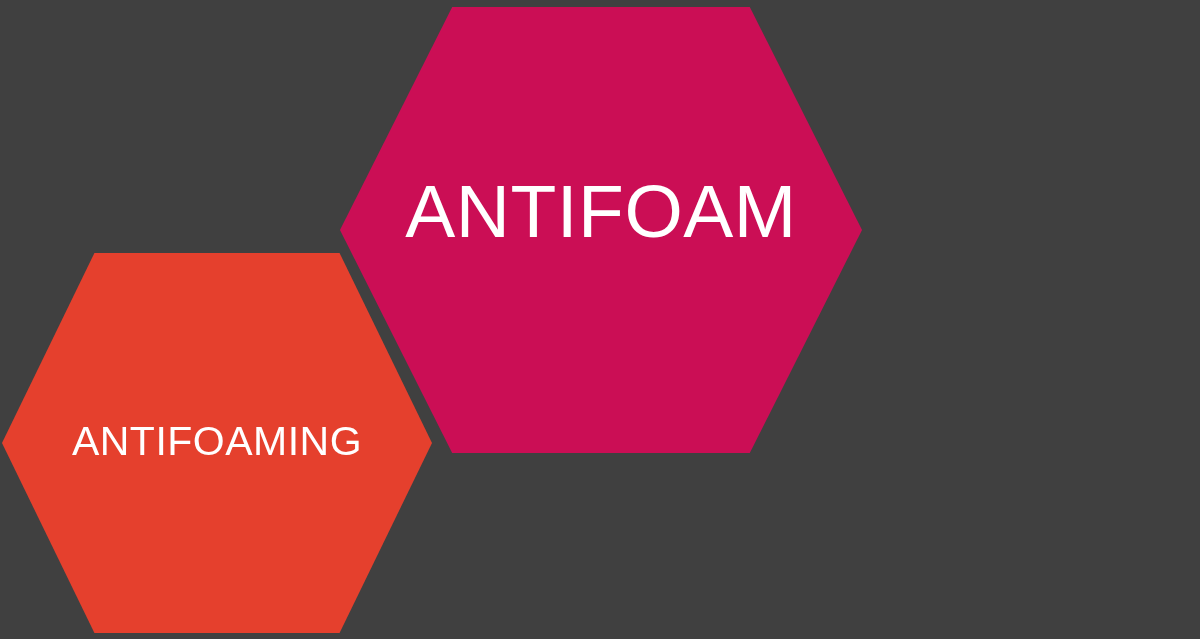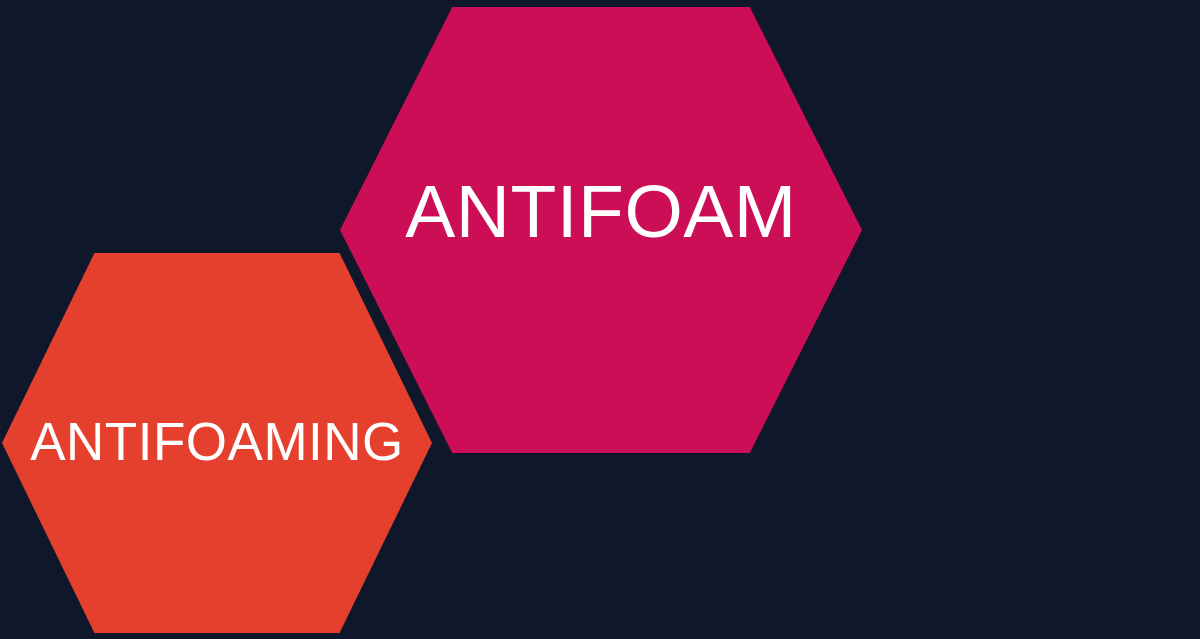--- a/index.html
+++ b/index.html
@@ -7,21 +7,21 @@
     padding: 0;
   }
   body {
     font-family: "Liberation Sans", "DejaVu Sans", sans-serif;
     background: #ffffff;
   }
   .canvas {
     position: relative;
     width: 1200px;
     height: 639px;
-    background: #0f172a;
+    background: #404040;
     overflow: hidden;
   }
   .hexagon {
     position: absolute;
     clip-path: polygon(0% 50%, 21.5% 0%, 78.5% 0%, 100% 50%, 78.5% 100%, 21.5% 100%);
     display: flex;
     align-items: center;
     justify-content: center;
   }
   .hexagon .label {
@@ -49,21 +49,21 @@
     height: 380px;
   }
   .hex-right {
     left: 767px;
     top: 253px;
     width: 428px;
     height: 380px;
   }
   .hex-left .label,
   .hex-right .label {
-    font-size: 53px;
+    font-size: 41px;
     transform: translateY(-2px);
   }
 </style>
 </head>
 <body>
 
 <div class="canvas">
 
   <div class="hexagon hex-center" style="background: rgb(203, 14, 85);">
     <span class="label" style="color: rgb(255, 255, 255);">ANTIFOAM</span>

